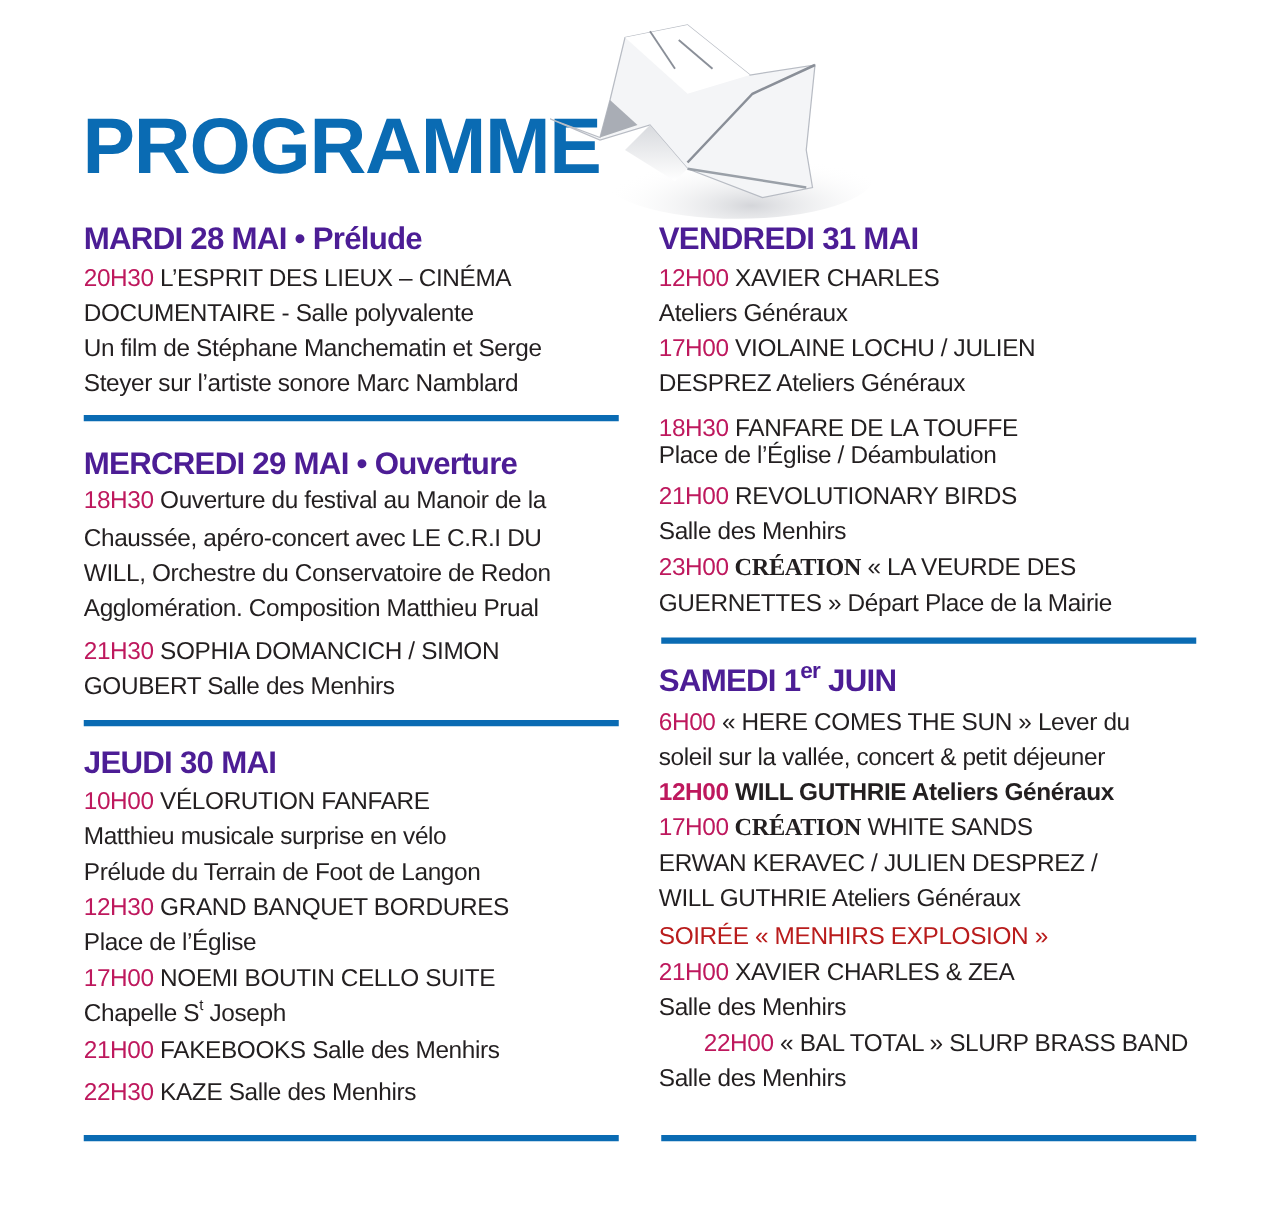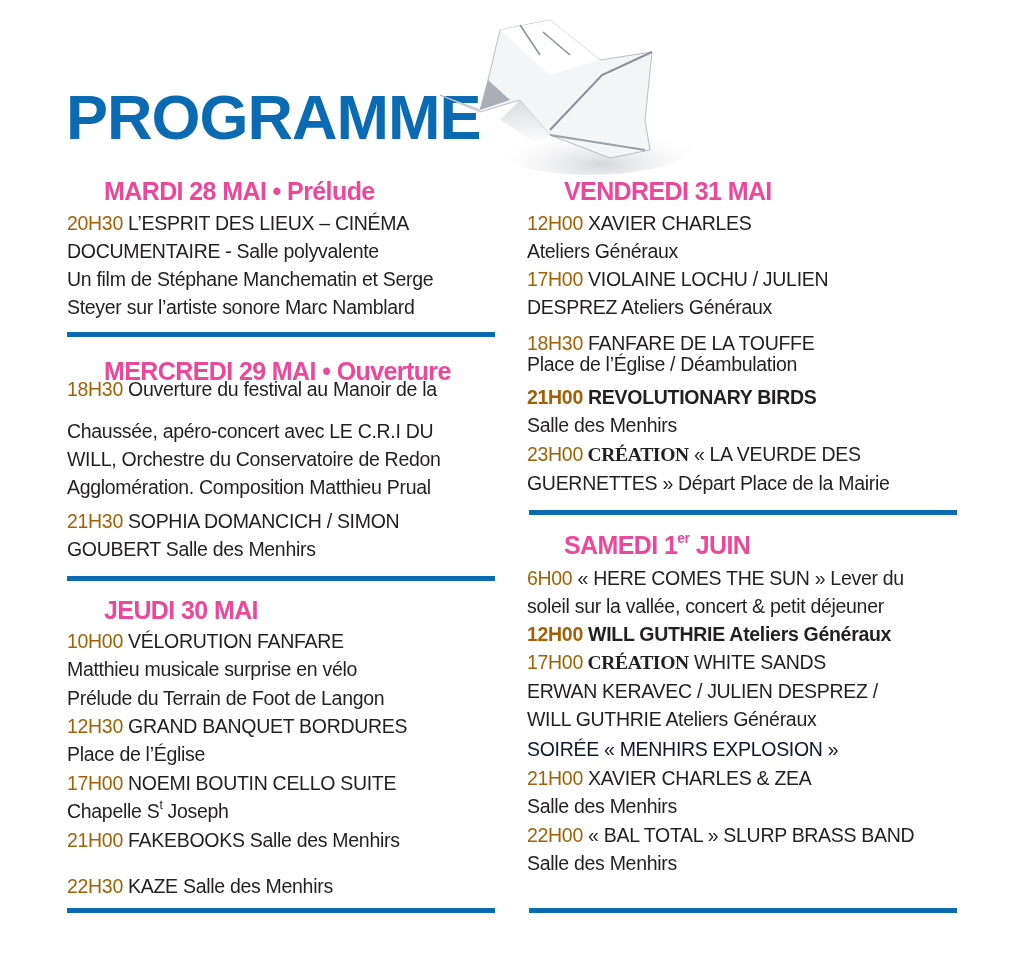--- a/index.html
+++ b/index.html
@@ -5,24 +5,24 @@
   html, body { margin: 0; padding: 0; background: #ffffff; }
   body { width: 1024px; height: 969px; position: relative; overflow: hidden;
          font-family: "Liberation Sans", sans-serif; color: #231f20; }
   .title { position: absolute; left: 66px; top: 82px; font-size: 63px; font-weight: 700;
            color: #0a6bb3; letter-spacing: -1px; line-height: 70px; }
   .paper { position: absolute; left: 440px; top: 0; width: 270px; height: 180px; }
   .col { position: absolute; top: 0; }
   .line { position: absolute; left: 0; white-space: nowrap; font-size: 19.5px; line-height: 24px;
           letter-spacing: -0.3px; }
   .dayhead { position: absolute; left: 0; white-space: nowrap; font-size: 25px; font-weight: 700;
-             line-height: 30px; letter-spacing: -0.6px; color: #ec4899; margin-left: 37px; }
-  .time { color: #a16207; }
+             line-height: 30px; letter-spacing: -0.6px; color: #4c1d95; }
+  .time { color: #be185d; }
   .bold { font-weight: 700; font-family: Liberation Serif, serif; }
-  .blue { color: #0f172a; }
+  .blue { color: #b91c1c; }
   .sup { font-size: 12px; vertical-align: 9px; line-height: 0; }
   .divider { position: absolute; height: 5px; background: #0a6bb3; }
 </style>
 </head>
 <body>
 
 <div class="title">PROGRAMME</div>
 
 <svg class="paper" viewBox="0 0 270 180" xmlns="http://www.w3.org/2000/svg">
   <defs>
@@ -53,21 +53,21 @@
     <span class="time">20H30</span><span> L’ESPRIT DES LIEUX – CINÉMA</span>
   </div>
   <div class="line" style="top:239px;">
     <span>DOCUMENTAIRE</span><span> - Salle polyvalente</span>
   </div>
   <div class="line" style="top:267px;">Un film de Stéphane Manchematin et Serge</div>
   <div class="line" style="top:295px;">Steyer sur l’artiste sonore Marc Namblard</div>
   <div class="divider" style="top:332px; left:0; width:428px;"></div>
 
   <div class="dayhead" style="top:356px;">MERCREDI 29 MAI • Ouverture</div>
-  <div class="line" style="top:377px;">
+  <div class="line" style="top:388px;">
     <span class="time">18H30</span><span> Ouverture du festival au Manoir de la</span>
   </div>
   <div class="line" style="top:419px;">
     <span>Chaussée, apéro-concert avec </span><span>LE C.R.I DU</span>
   </div>
   <div class="line" style="top:447px;">
     <span>WILL</span><span>, Orchestre du Conservatoire de Redon</span>
   </div>
   <div class="line" style="top:475px;">Agglomération. Composition Matthieu Prual</div>
   <div class="line" style="top:509px;">
@@ -90,21 +90,21 @@
   <div class="line" style="top:742px;">Place de l’Église</div>
   <div class="line" style="top:771px;">
     <span class="time">17H00</span><span> NOEMI BOUTIN CELLO SUITE</span>
   </div>
   <div class="line" style="top:799px;">
     <span>Chapelle S</span><span class="sup">t</span><span> Joseph</span>
   </div>
   <div class="line" style="top:828px;">
     <span class="time">21H00</span><span> FAKEBOOKS</span><span>  Salle des Menhirs</span>
   </div>
-  <div class="line" style="top:862px;margin-top:12px;">
+  <div class="line" style="top:862px;">
     <span class="time">22H30</span><span> KAZE</span><span> Salle des Menhirs</span>
   </div>
   <div class="divider" style="top:908px; left:0; width:428px;"></div>
 </div>
 
 <div class="col" style="left:527px;">
 
   <div class="dayhead" style="top:176px;">VENDREDI 31 MAI</div>
   <div class="line" style="top:211px;">
     <span class="time">12H00</span><span>  XAVIER CHARLES</span>
@@ -113,52 +113,52 @@
   <div class="line" style="top:267px;">
     <span class="time">17H00</span><span>  VIOLAINE LOCHU / JULIEN</span>
   </div>
   <div class="line" style="top:295px;">
     <span>DESPREZ</span><span> Ateliers Généraux</span>
   </div>
   <div class="line" style="top:331px;">
     <span class="time">18H30</span><span> FANFARE DE LA TOUFFE</span>
   </div>
   <div class="line" style="top:352px;">Place de l’Église / Déambulation</div>
-  <div class="line" style="top:385px;font-weight:bold;">
+  <div class="line" style="top:385px;">
     <span class="time">21H00</span><span> REVOLUTIONARY BIRDS</span>
   </div>
   <div class="line" style="top:413px;">Salle des Menhirs</div>
   <div class="line" style="top:442px;">
     <span class="time">23H00</span><span class="bold"> CRÉATION</span><span> « LA VEURDE DES</span>
   </div>
   <div class="line" style="top:471px;">
     <span>GUERNETTES »</span><span> Départ Place de la Mairie</span>
   </div>
   <div class="divider" style="top:510px; left:2px; width:428px;"></div>
 
   <div class="dayhead" style="top:530px;">
-    <span>SAMEDI  1</span><span class="sup" style="font-size:14px; vertical-align:11px;">er</span><span> JUIN</span>
+    <span>SAMEDI  1</span><span class="sup" style="font-size:18px; vertical-align:11px;">er</span><span> JUIN</span>
   </div>
   <div class="line" style="top:566px;">
     <span class="time">6H00</span><span>  « HERE COMES THE SUN »</span><span> Lever du</span>
   </div>
   <div class="line" style="top:594px;">soleil sur la vallée, concert &amp; petit déjeuner</div>
   <div class="line" style="top:622px;font-weight:bold;">
     <span class="time">12H00</span><span>  WILL GUTHRIE</span><span> Ateliers Généraux</span>
   </div>
   <div class="line" style="top:650px;">
     <span class="time">17H00</span><span class="bold">  CRÉATION</span><span> WHITE SANDS</span>
   </div>
   <div class="line" style="top:679px;">ERWAN KERAVEC / JULIEN DESPREZ /</div>
   <div class="line" style="top:707px;">
     <span>WILL GUTHRIE</span><span> Ateliers Généraux</span>
   </div>
   <div class="line blue" style="top:737px;">SOIRÉE  « MENHIRS EXPLOSION »</div>
   <div class="line" style="top:766px;">
     <span class="time">21H00</span><span> XAVIER CHARLES &amp; ZEA</span>
   </div>
   <div class="line" style="top:794px;">Salle des Menhirs</div>
-  <div class="line" style="top:823px;">
+  <div class="line" style="top:823px;margin-left:36px;">
     <span class="time">22H00</span><span> « BAL TOTAL » SLURP BRASS BAND</span>
   </div>
   <div class="line" style="top:851px;">Salle des Menhirs</div>
   <div class="divider" style="top:908px; left:2px; width:428px;"></div>
 </div>
 
 </body></html>

